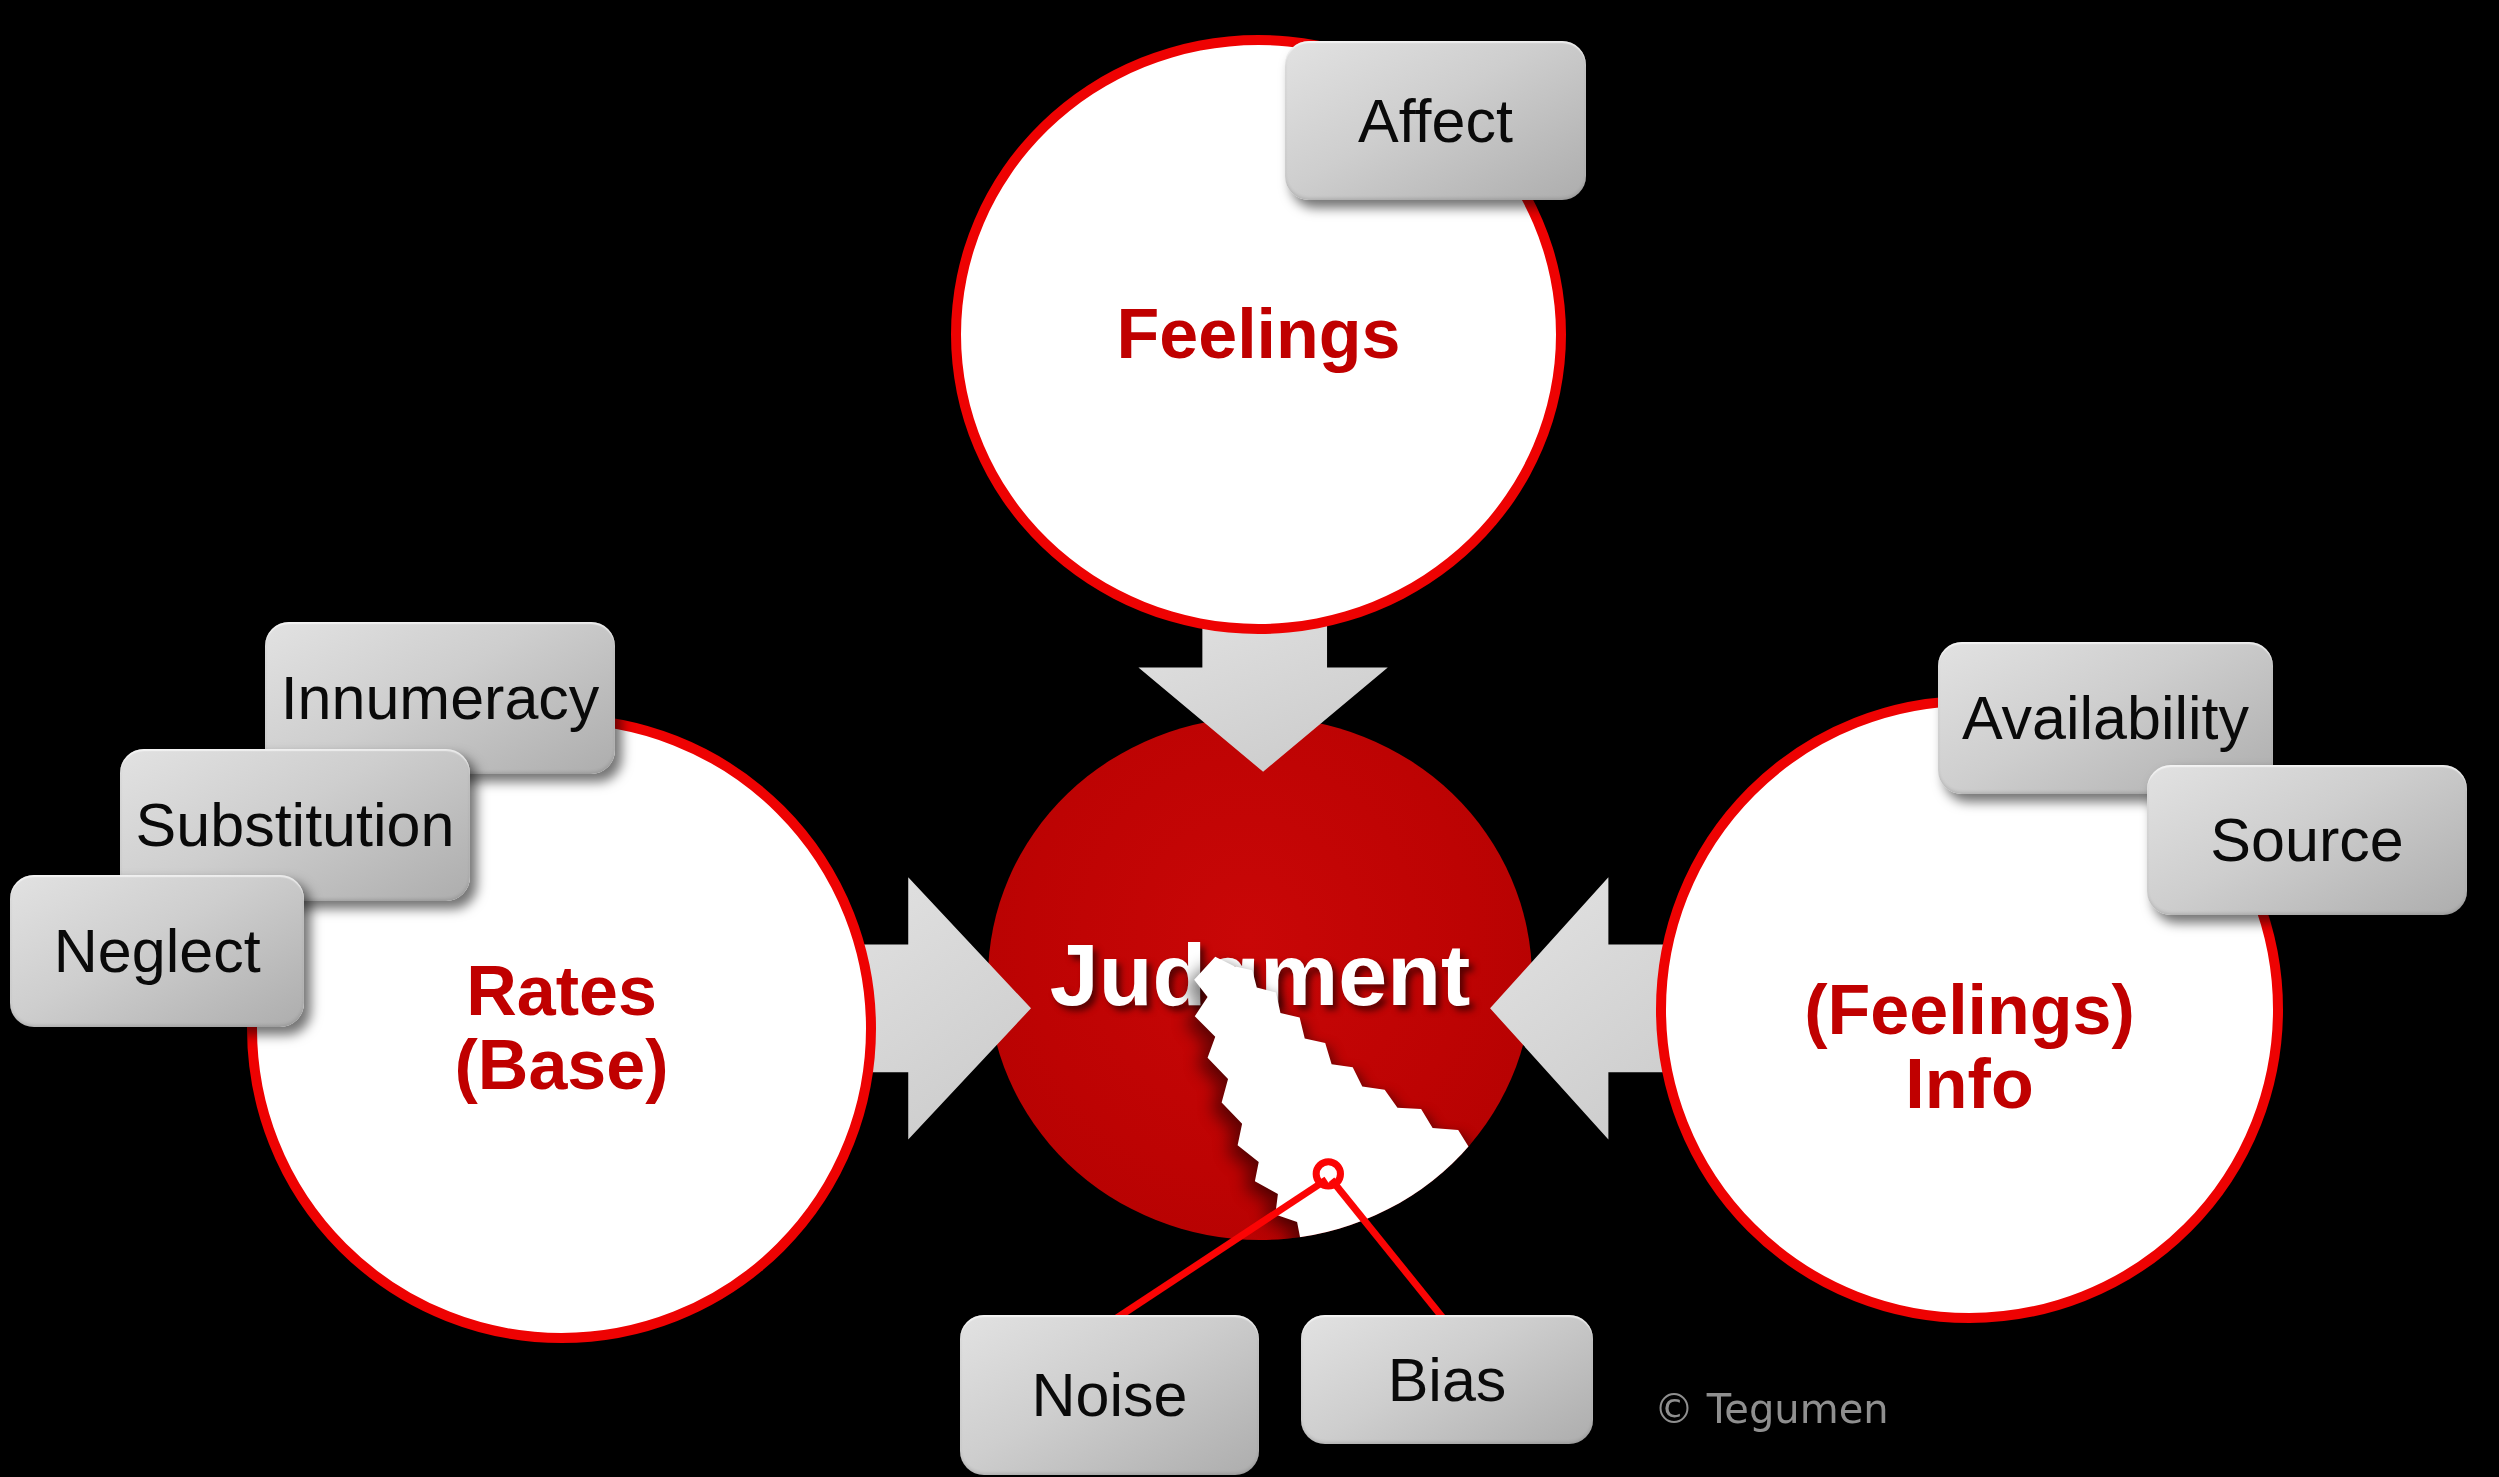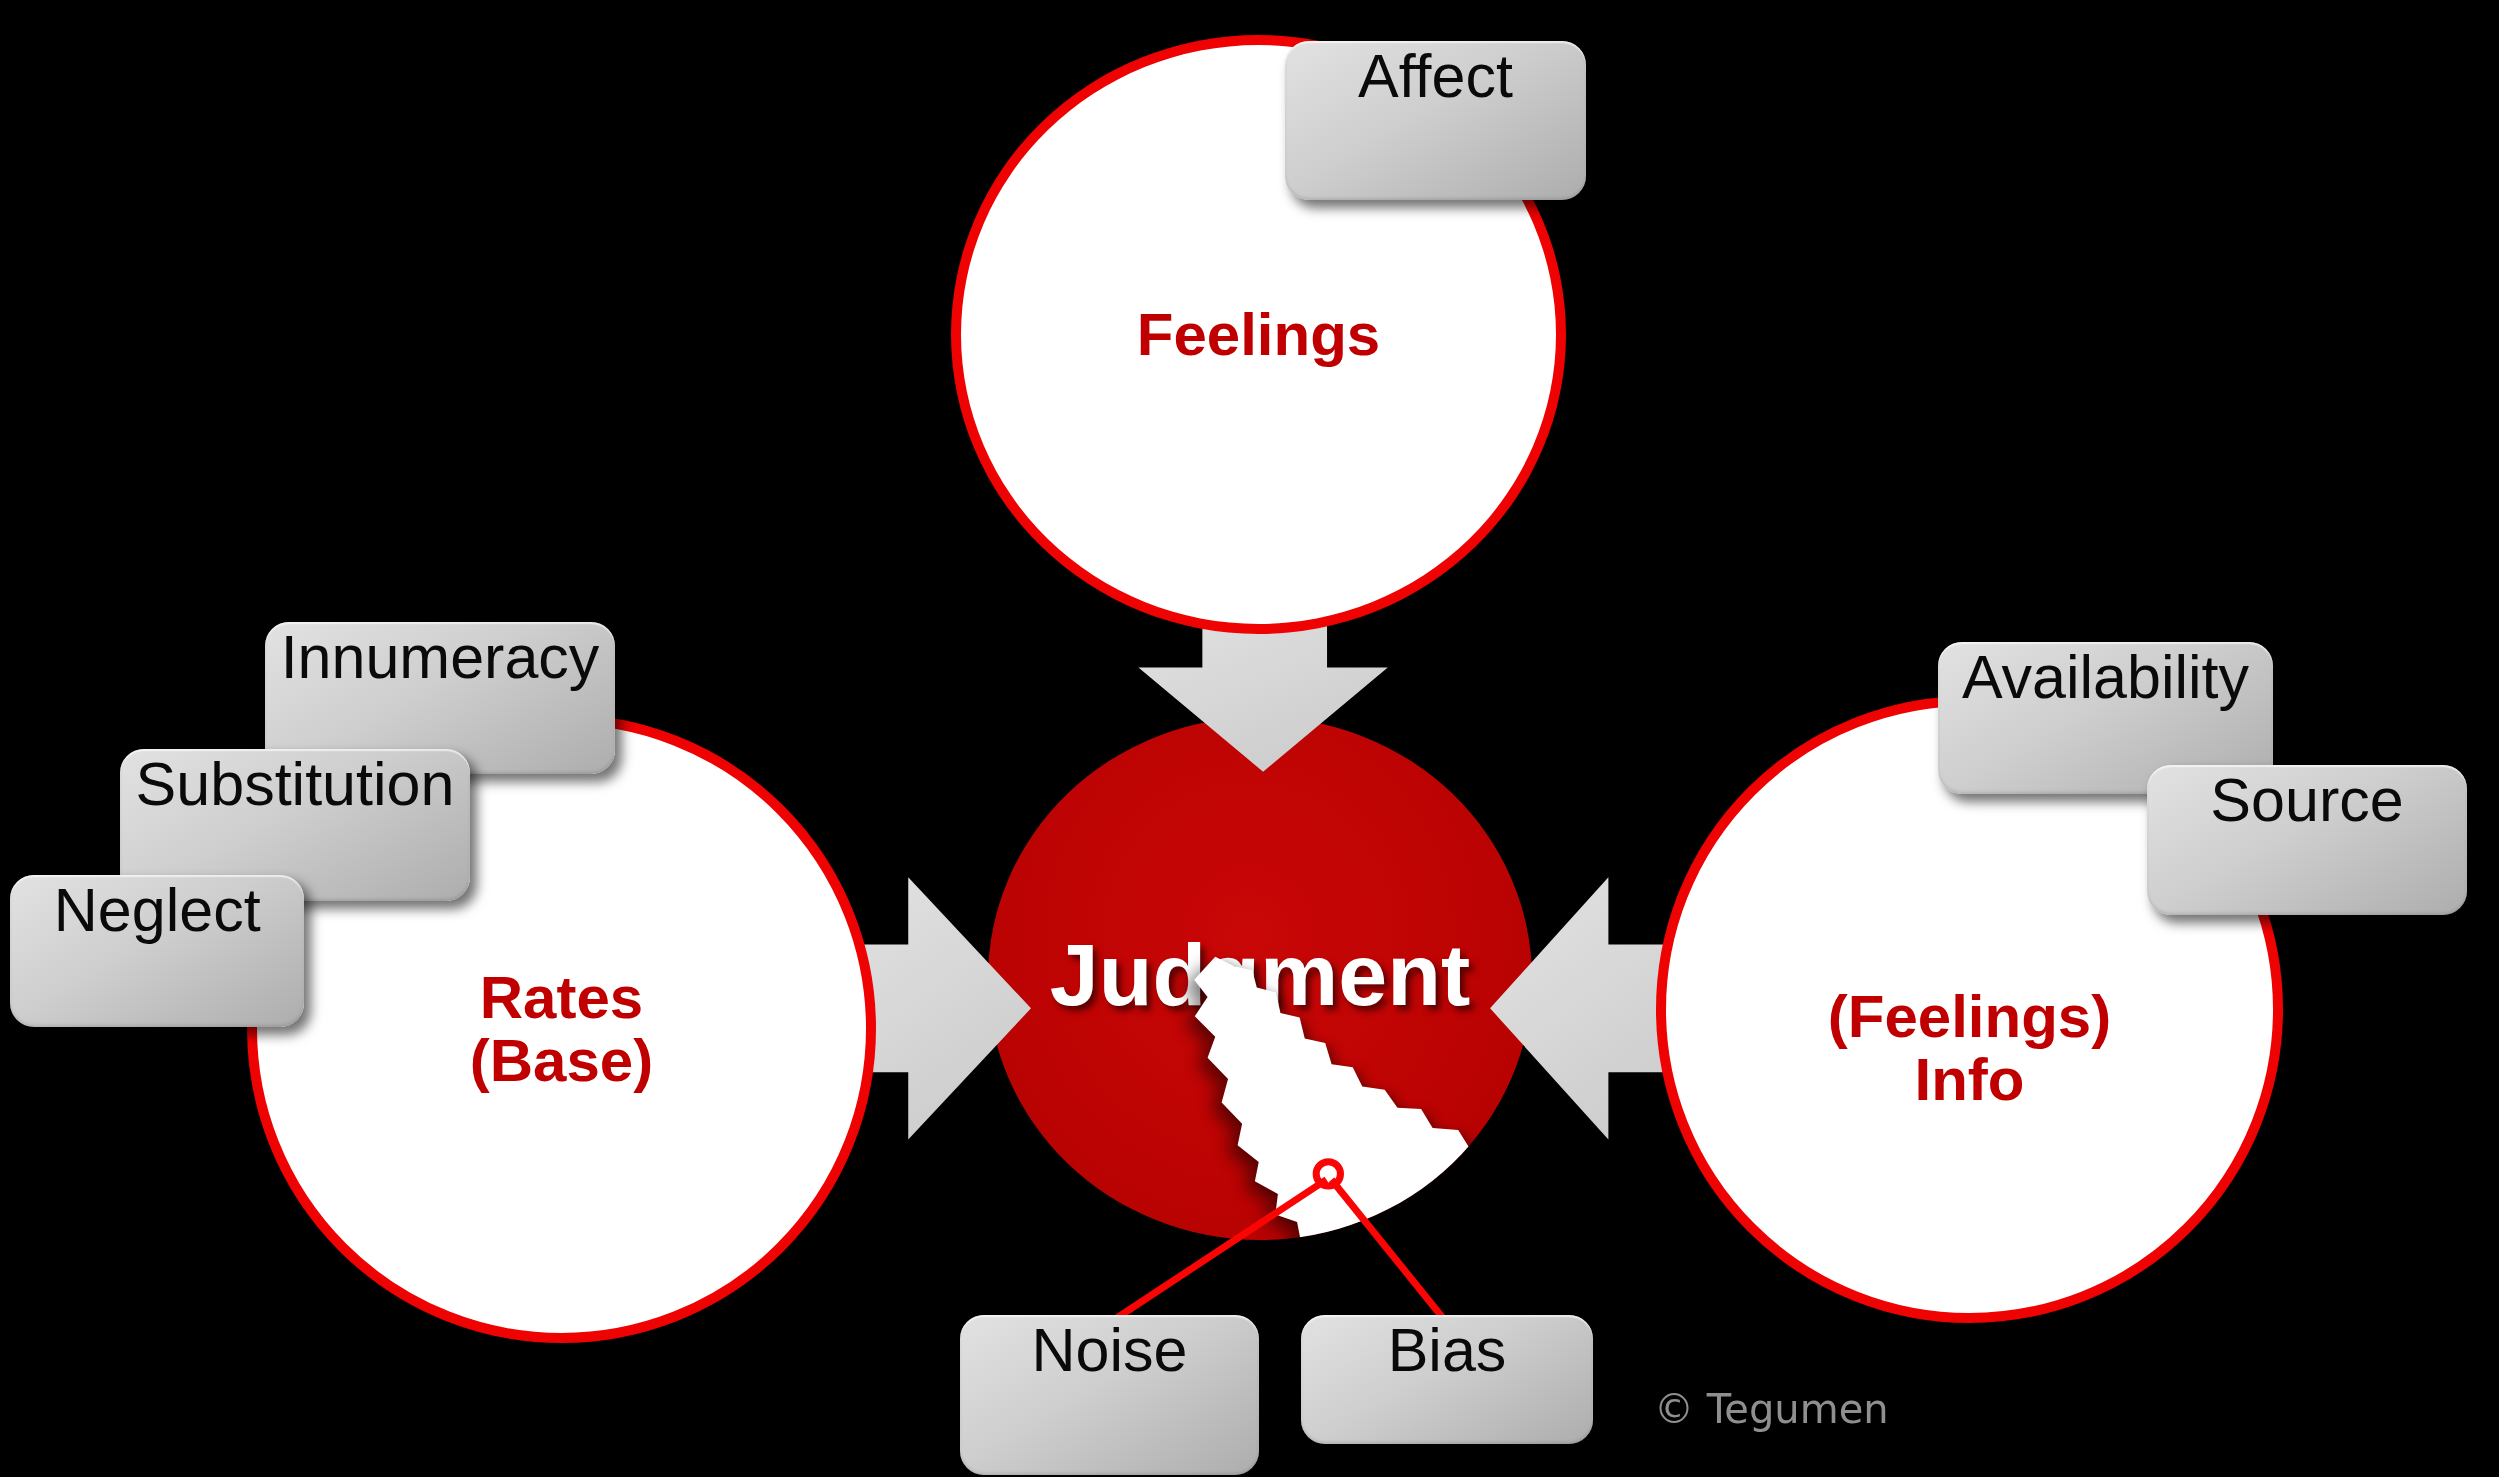--- a/index.html
+++ b/index.html
@@ -31,41 +31,41 @@
 
   
   .arrow{fill:url(#arrowGrad);}
   .arrows-layer{z-index:2;}
 
   
   .node-circle{
     position:absolute;border-radius:50%;box-sizing:border-box;
     background:#ffffff;border:10.2px solid #ee0202;z-index:3;
     display:flex;align-items:center;justify-content:center;text-align:center;
-    color:#c00000;font-weight:bold;font-size:60px;line-height:1.05;
+    color:#c00000;font-weight:bold;font-size:70px;line-height:1.05;
   }
   .node-feelings{left:951px;top:35px;width:615px;height:599px;}
   .node-rates{left:247px;top:714px;width:629px;height:629px;}
   .node-info{left:1656px;top:696px;width:627px;height:627px;}
   .node-info .node-label{transform:translateY(38px);}
 
   
   .connector-layer{z-index:5;}
   .connector{stroke:#fb0404;stroke-width:11;fill:none;}
   .ring{stroke:#fb0404;stroke-width:11;fill:none;}
 
   
   .tag{
     position:absolute;box-sizing:border-box;z-index:6;
     border-radius:24px;
     background:linear-gradient(150deg,#e2e2e2 0%,#cecece 45%,#adadad 100%);
     box-shadow:6.4px 7.7px 11.5px rgba(0,0,0,0.55),
                inset 0 1.9px 1.3px rgba(255,255,255,0.65),
                inset 0 -1.9px 3.2px rgba(0,0,0,0.12);
-    display:flex;align-items:flex-start;justify-content:center;
+    display:flex;align-items:center;justify-content:center;
     color:#0a0a0a;font-size:61px;
   }
   .tag-affect{left:1285px;top:41px;width:301px;height:159px;}
   .tag-fluency{left:1469px;top:171px;width:301px;height:153px;}
   .tag-innumeracy{left:265px;top:622px;width:350px;height:152px;}
   .tag-substitution{left:120px;top:749px;width:350px;height:152px;}
   .tag-neglect{left:10.2px;top:875px;width:294px;height:152px;}
   .tag-availability{left:1938px;top:642px;width:335px;height:152px;}
   .tag-source{left:2147px;top:765px;width:320px;height:150px;}
   .tag-noise{left:960px;top:1315px;width:299px;height:160px;}

